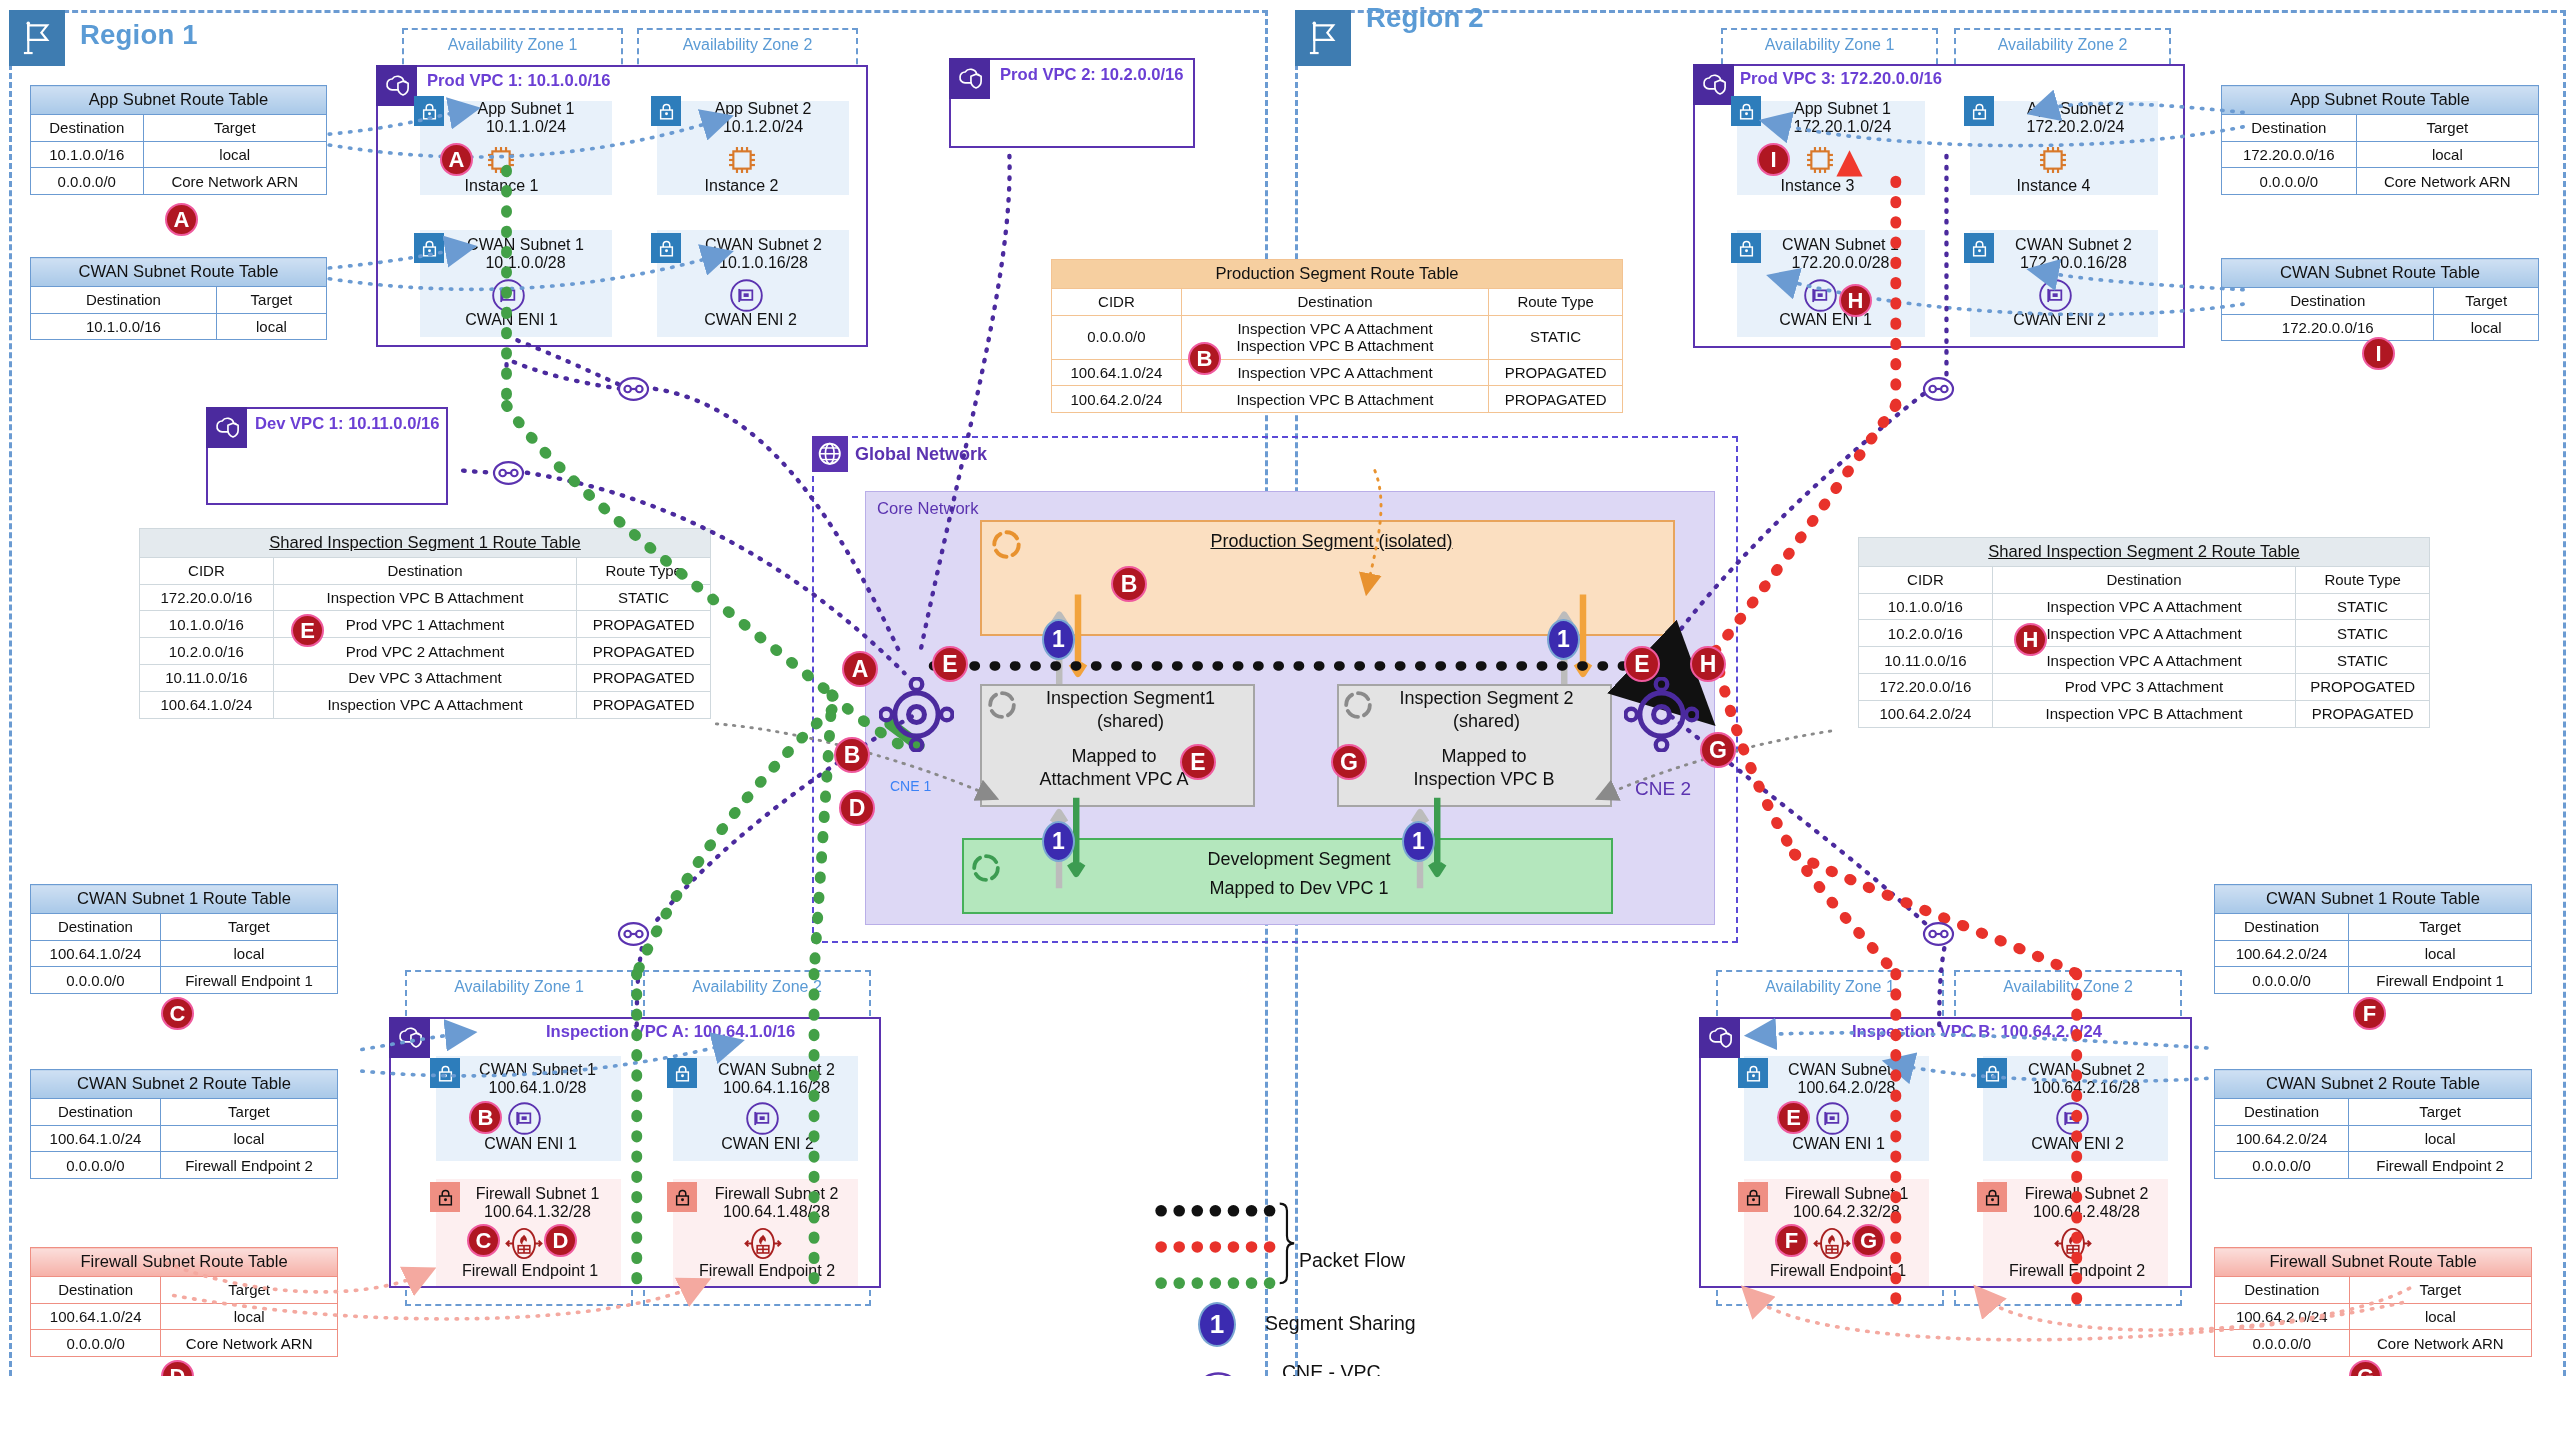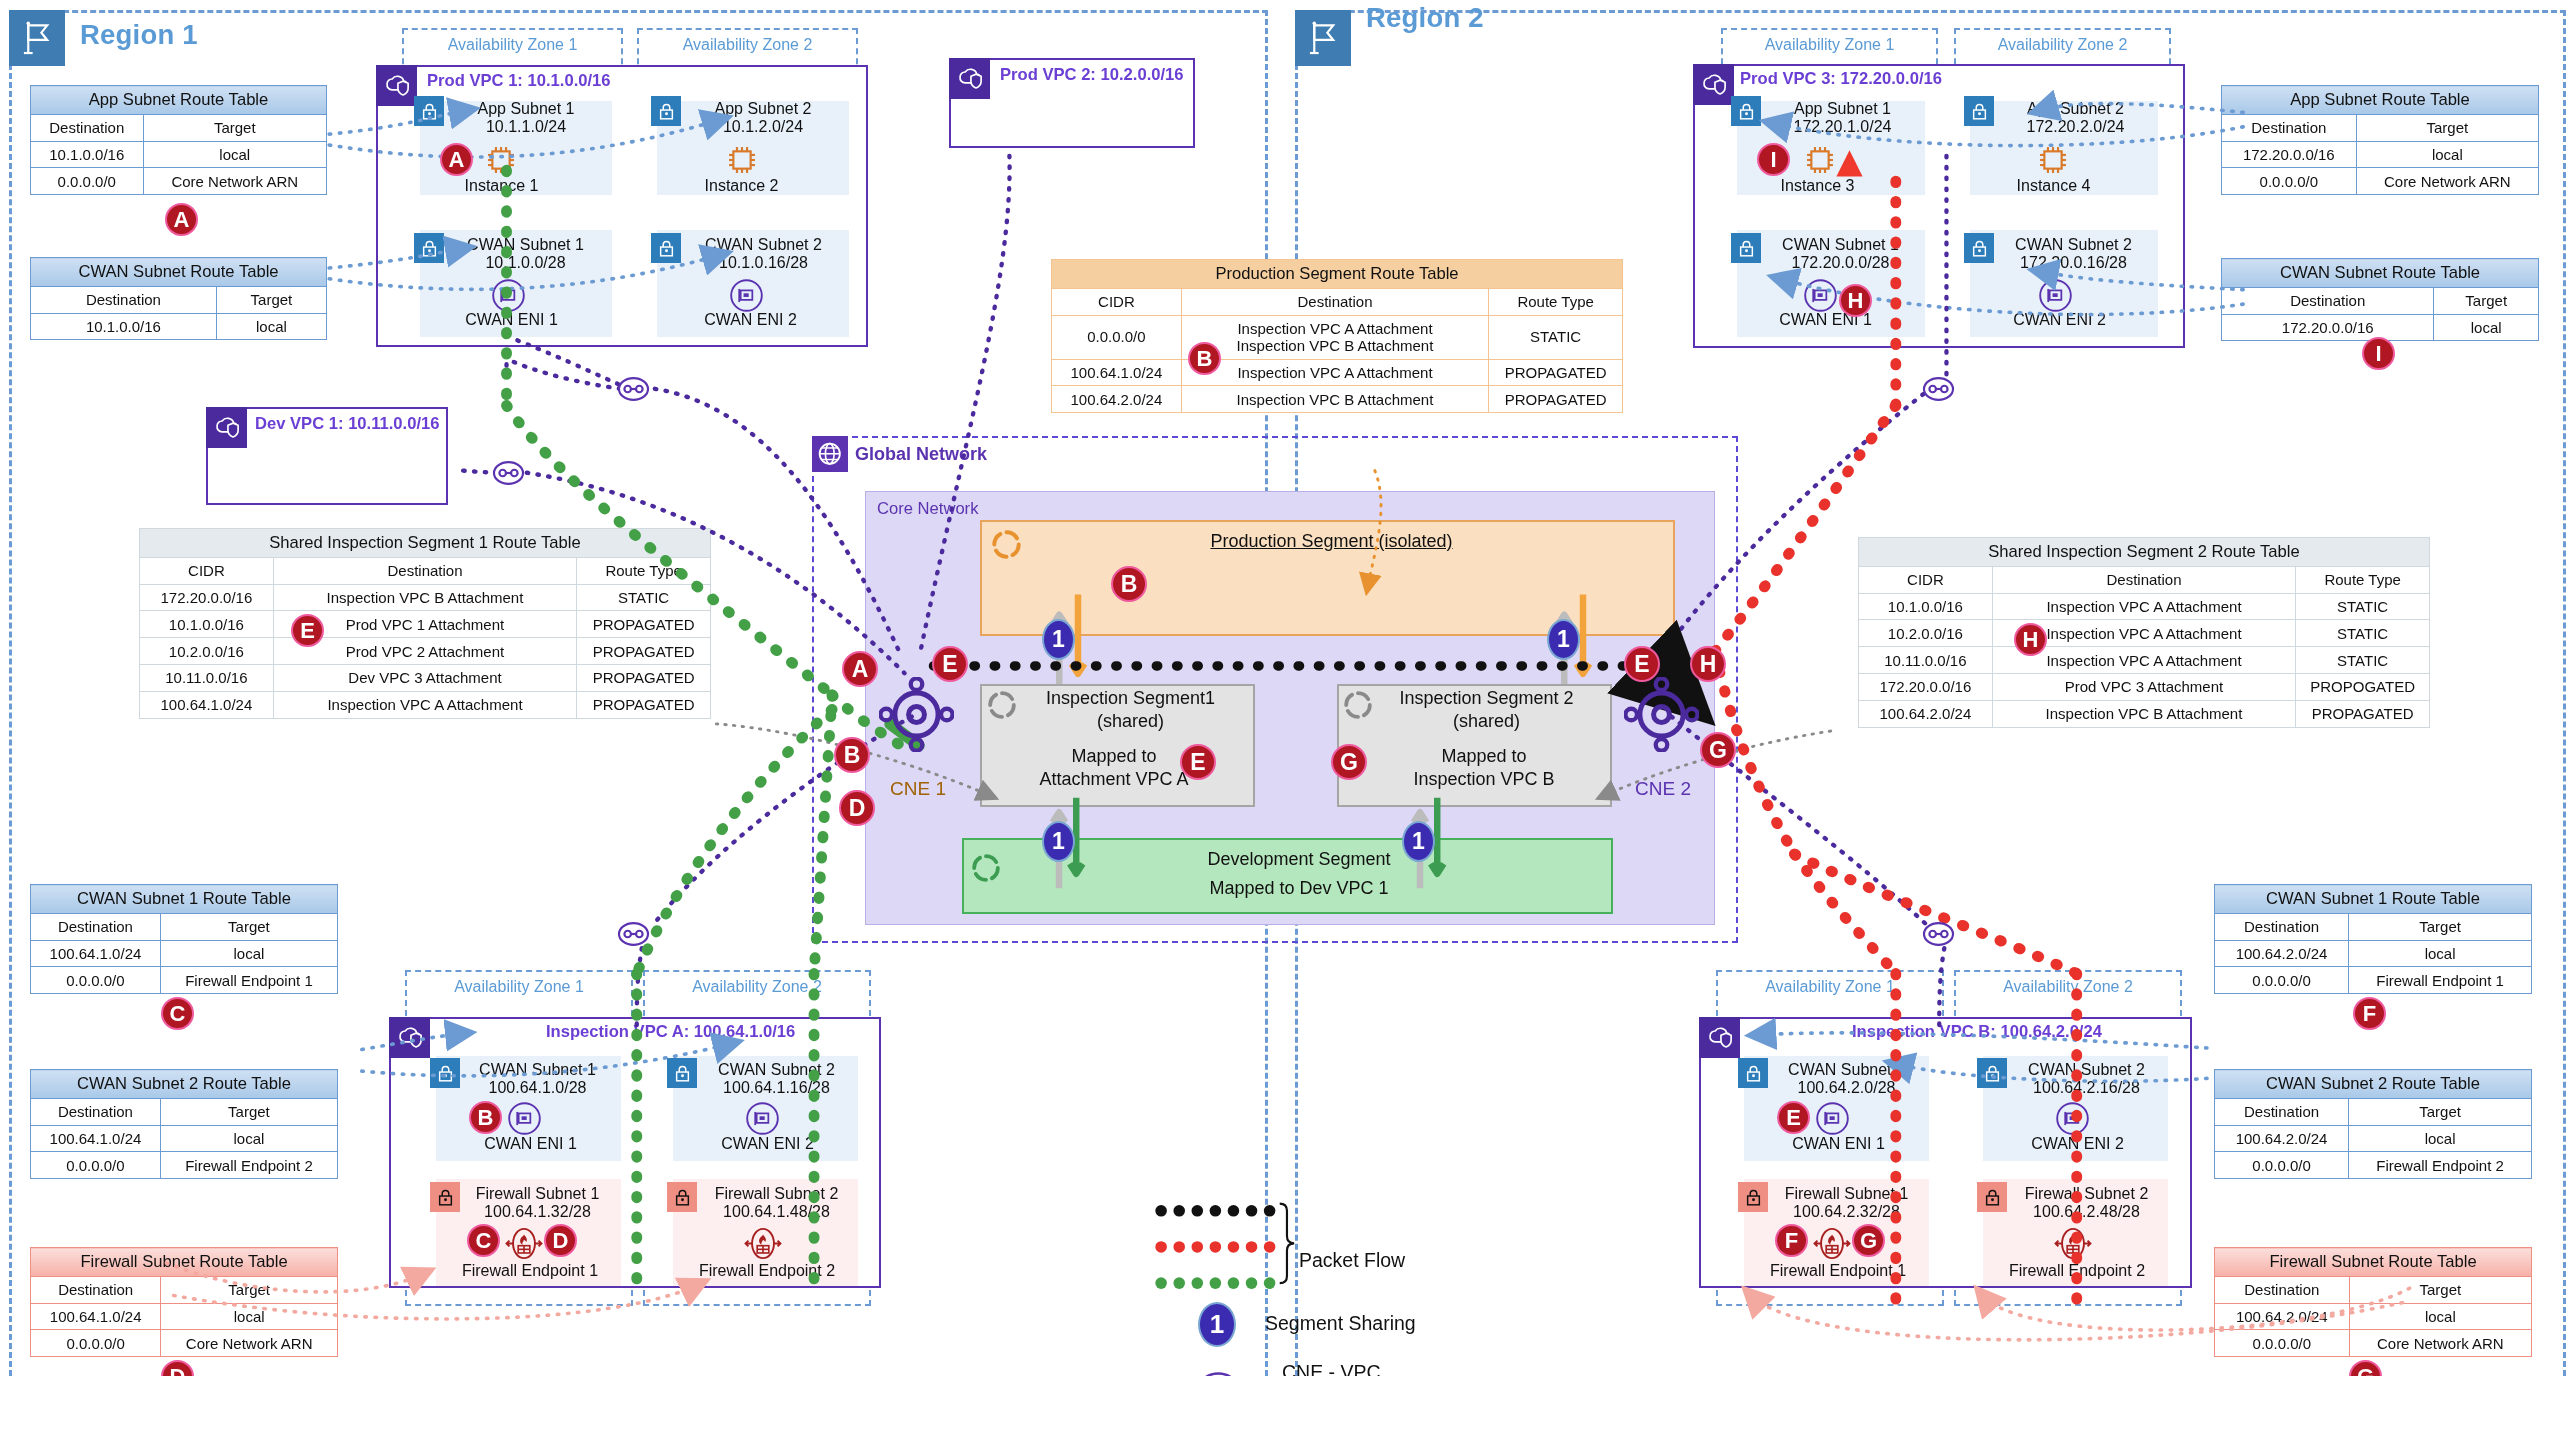--- a/index.html
+++ b/index.html
@@ -13,21 +13,21 @@
   .region-title{color:#5b9bd5;font-size:27.5px;font-weight:bold;letter-spacing:0.2px;}
 
   
   .rt{border-collapse:collapse;background:#fff;font-size:15px;color:#111;}
   .rt td,.rt th{border:1.4px solid #6b9bd2;text-align:center;padding:4.3px 2.9px;font-weight:normal;line-height:1.15;}
   .rt .hdr{background:linear-gradient(180deg,#cfe0f3,#a8c8e8);font-size:16.6px;color:#111;border:1.4px solid #6b9bd2;margin-top:12px;}
   .rt .colhdr{background:#fff;}
   .rt.fw td,.rt.fw th{border-color:#ef8f83;}
   .rt.fw .hdr{background:linear-gradient(180deg,#fbdedb,#f6b0a7);}
   .rt.seg td,.rt.seg th{border-color:#cfd8dd;}
-  .rt.seg .hdr{background:#e4eaee;}
+  .rt.seg .hdr{background:#e4eaee;text-decoration:underline;}
   .rt.prod td,.rt.prod th{border-color:#f3c392;}
   .rt.prod .hdr{background:#f6cfa0;}
 
   
   .vpcbox{border:2.2px solid #5b33b0;background:#fff;}
   .vpc-icon{width:41px;height:41px;background:#4b2a9e;display:flex;align-items:center;justify-content:center;}
   .vpc-label{color:#6b3fd4;font-size:16.6px;font-weight:bold;white-space:nowrap;}
   .az{border:2.9px dashed #6b9bd2;background:transparent;}
   .az-title{color:#5b9bd5;font-size:16px;text-align:center;}
 
@@ -543,21 +543,21 @@
       <circle cx="52" cy="10" r="8" fill="none" stroke="#4b2a9e" stroke-width="6"></circle>
       <circle cx="52" cy="94" r="8" fill="none" stroke="#4b2a9e" stroke-width="6"></circle>
       <circle cx="10" cy="52" r="8" fill="none" stroke="#4b2a9e" stroke-width="6"></circle>
       <circle cx="94" cy="52" r="8" fill="none" stroke="#4b2a9e" stroke-width="6"></circle>
       <line x1="52" y1="18" x2="52" y2="22" stroke="#4b2a9e" stroke-width="6"></line>
       <line x1="52" y1="82" x2="52" y2="86" stroke="#4b2a9e" stroke-width="6"></line>
       <line x1="18" y1="52" x2="22" y2="52" stroke="#4b2a9e" stroke-width="6"></line>
       <line x1="82" y1="52" x2="86" y2="52" stroke="#4b2a9e" stroke-width="6"></line>
     </svg>
   </div>
-  <div class="abs" style="left:890px;top:778px;font-size:19px;color:#a16207;">CNE 1</div>
+  <div class="abs" style="left:890px;top:778px;font-size:14px;color:#3b82f6;">CNE 1</div>
 
   <div class="abs cnehub" style="left:1624px;top:677px;">
     <svg width="75" height="75" viewBox="0 0 104 104">
       <circle cx="52" cy="52" r="30" fill="none" stroke="#4b2a9e" stroke-width="7"></circle>
       <circle cx="52" cy="52" r="11" fill="none" stroke="#4b2a9e" stroke-width="7"></circle>
       <circle cx="52" cy="10" r="8" fill="none" stroke="#4b2a9e" stroke-width="6"></circle>
       <circle cx="52" cy="94" r="8" fill="none" stroke="#4b2a9e" stroke-width="6"></circle>
       <circle cx="10" cy="52" r="8" fill="none" stroke="#4b2a9e" stroke-width="6"></circle>
       <circle cx="94" cy="52" r="8" fill="none" stroke="#4b2a9e" stroke-width="6"></circle>
       <line x1="52" y1="18" x2="52" y2="22" stroke="#4b2a9e" stroke-width="6"></line>

